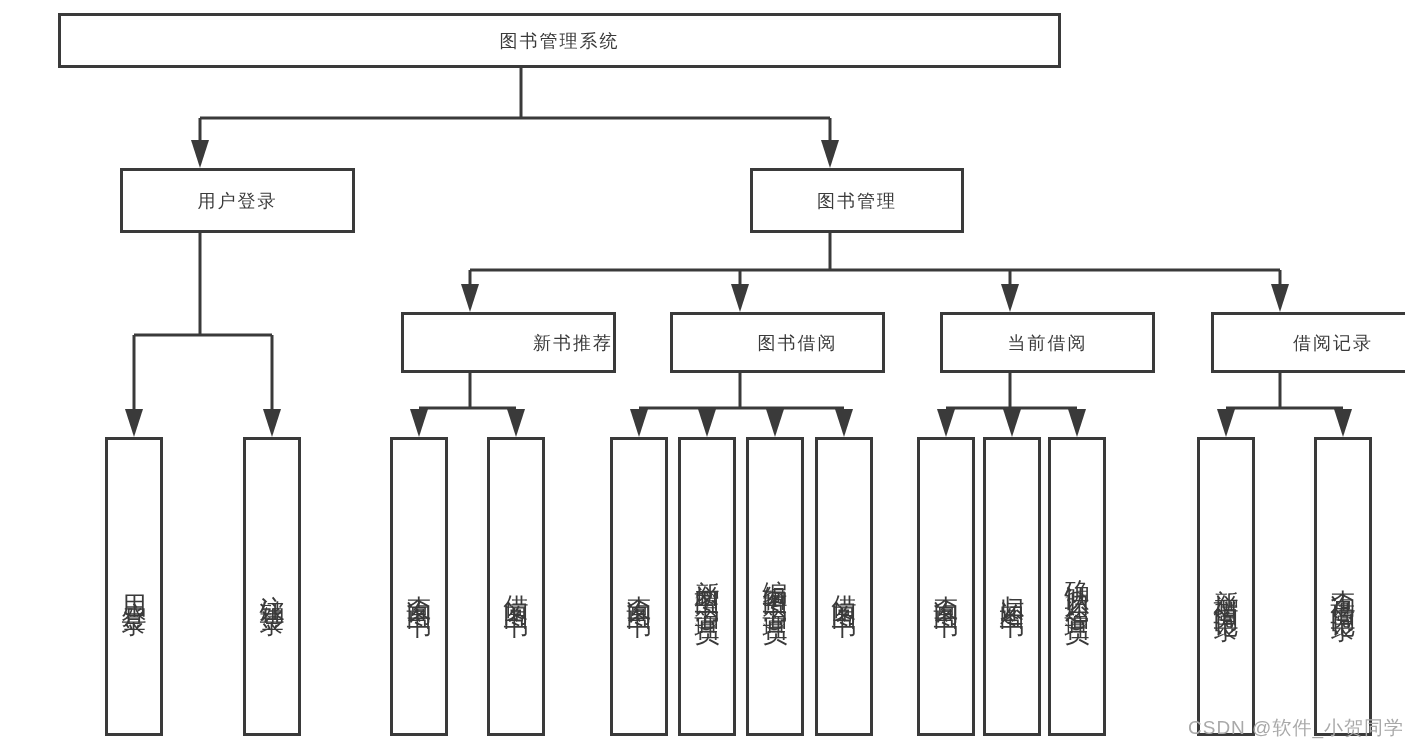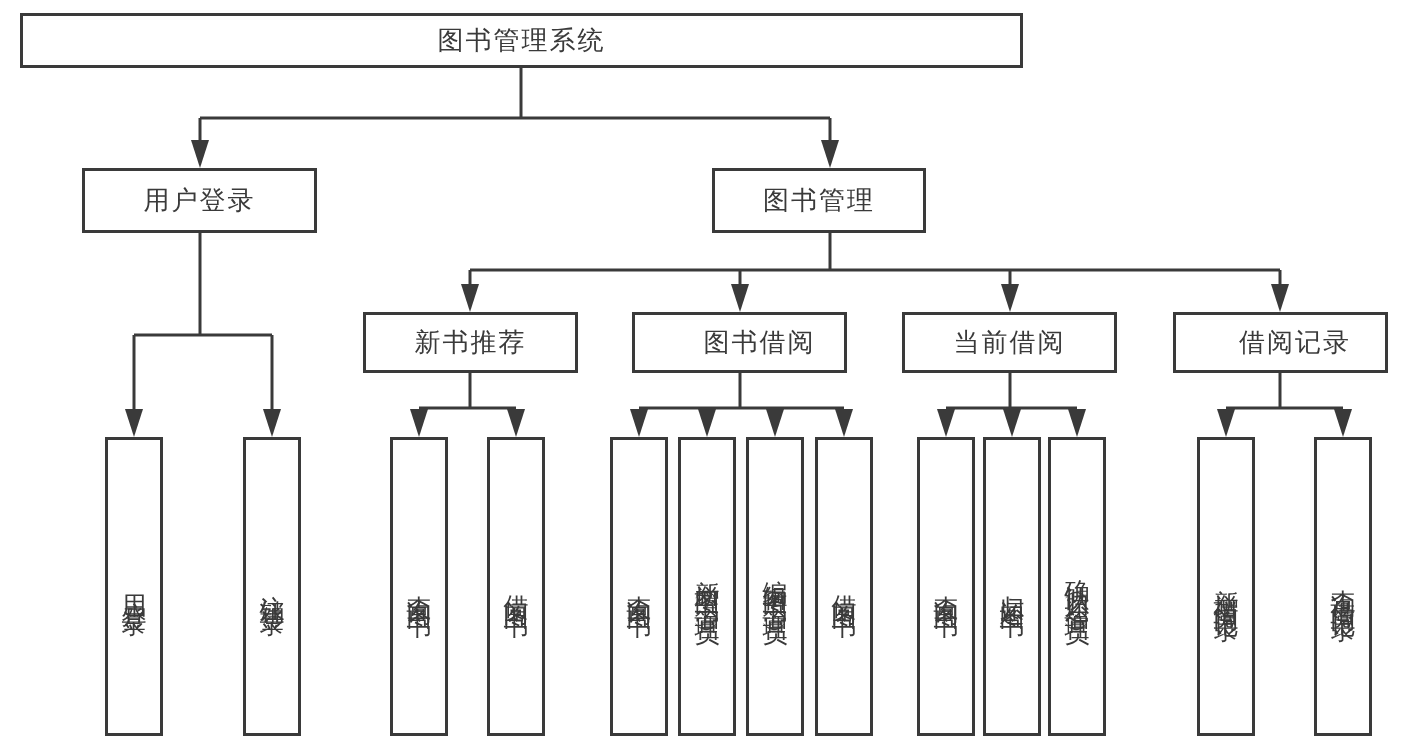--- a/index.html
+++ b/index.html
@@ -28,23 +28,24 @@
   .connectors line { stroke: var(--line); stroke-width: 3; }
   .connectors polygon { fill: var(--line); }
   .hbox {
     position: absolute;
     background: var(--background);
     border: 3px solid var(--line);
     display: flex;
     align-items: center;
     justify-content: center;
     color: var(--text);
-    font-size: 26px;
+    font-size: 18px;
     letter-spacing: 2px;
     white-space: nowrap;
+    margin-left: 38px;
   }
   .leaf {
     position: absolute;
     top: 437px;
     width: 58px;
     height: 299px;
     background: var(--background);
     border: 3px solid var(--line);
     display: flex;
     align-items: center;
@@ -134,21 +135,21 @@
     <span>图书管理系统</span>
   </div>
 
   <div class="hbox" style="left:82px; top:168px; width:235px; height:65px;">
     <span>用户登录</span>
   </div>
   <div class="hbox" style="left:712px; top:168px; width:214px; height:65px;">
     <span>图书管理</span>
   </div>
 
-  <div class="hbox" style="left:363px; top:312px; width:215px; height:61px;">
+  <div class="hbox" style="left:363px; top:312px; width:215px; height:61px;justify-content:flex-end;">
     <span>新书推荐</span>
   </div>
   <div class="hbox" style="left:632px; top:312px; width:215px; height:61px;padding-left:40px;">
     <span>图书借阅</span>
   </div>
   <div class="hbox" style="left:902px; top:312px; width:215px; height:61px;">
     <span>当前借阅</span>
   </div>
   <div class="hbox" style="left:1173px; top:312px; width:215px; height:61px;padding-left:29px;">
     <span>借阅记录</span>
@@ -191,14 +192,15 @@
     <span>确认归还（管理员）</span>
   </div>
 
   <div class="leaf" style="left:1197px;">
     <span>新增借阅记录</span>
   </div>
   <div class="leaf" style="left:1314px;">
     <span>查询借阅记录</span>
   </div>
 
+  <div class="watermark">CSDN @软件_小贺同学</div>
 
 </div>
 
 </body></html>

